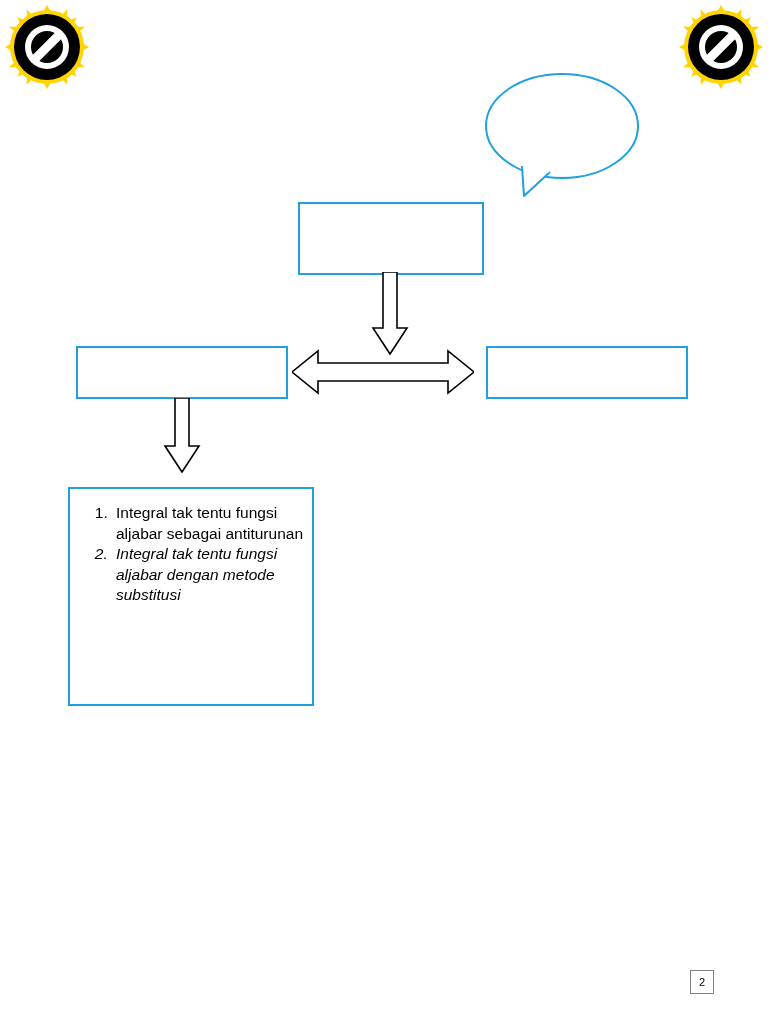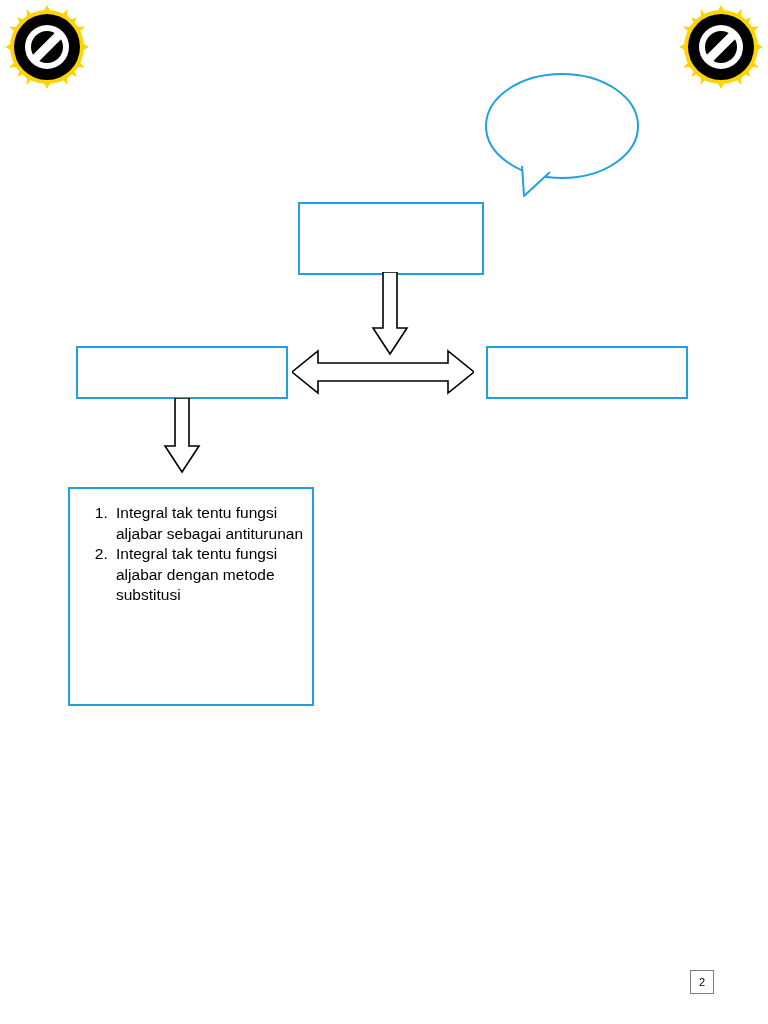--- a/index.html
+++ b/index.html
@@ -56,21 +56,21 @@
     margin: 0;
     padding: 0 0 0 22px;
     list-style-type: decimal;
   }
   .list li {
     font-size: 15.5px;
     line-height: 20.5px;
     margin-bottom: 0;
     padding-left: 4px;
   }
-  .list li + li { margin-top: 0px; }
+  .list li + li { margin-top: 0px; font-style: italic; }
 
   
   .bubble {
     position: absolute;
     left: 484px;
     top: 70px;
     width: 156px;
     height: 128px;
   }
 

